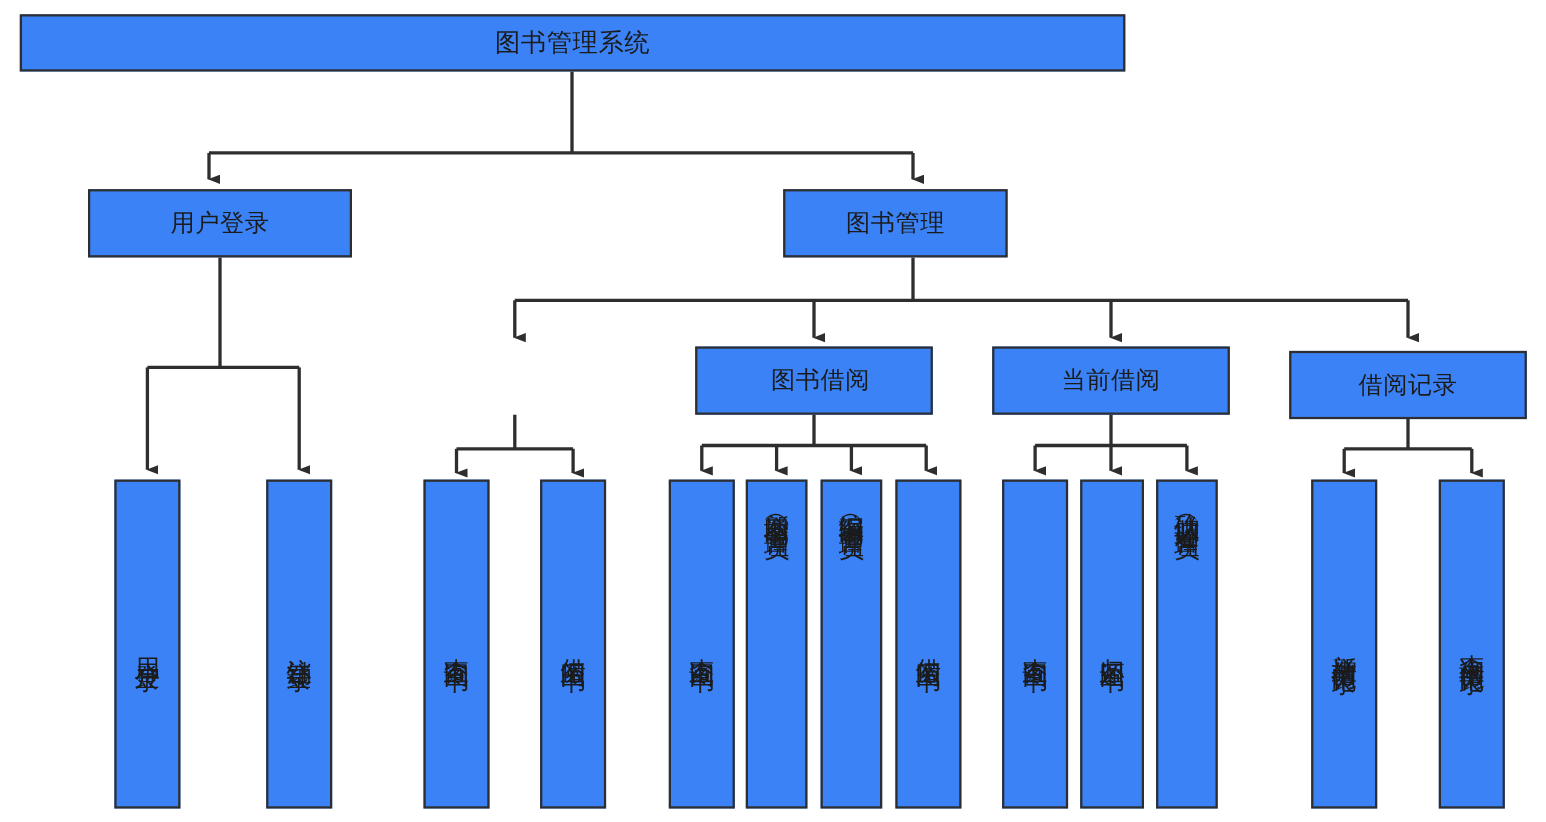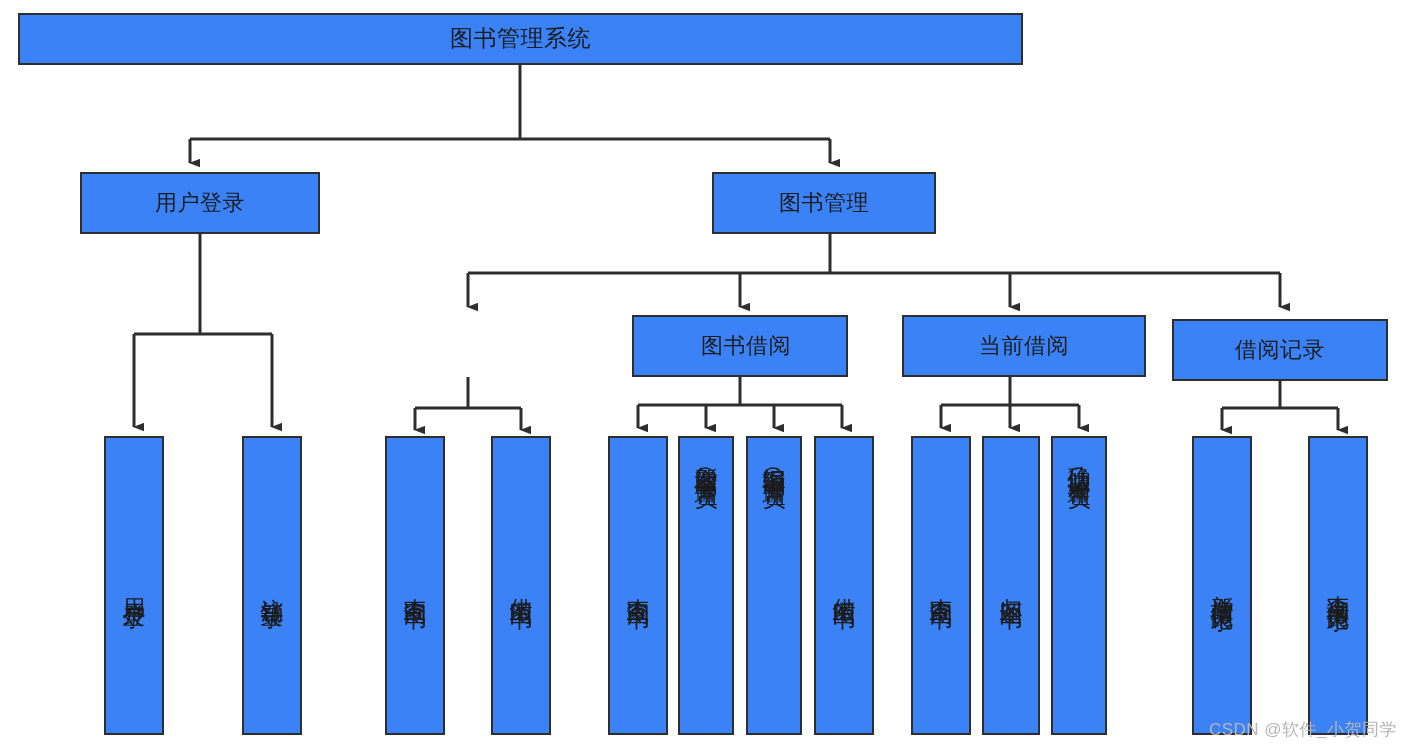--- a/index.html
+++ b/index.html
@@ -141,30 +141,30 @@
   </svg>
 
   <div class="node root" style="left:18px; top:13px; width:1005px; height:52px;">
     <span class="label-h">图书管理系统</span>
   </div>
 
   <div class="node" style="left:80px; top:172px; width:240px; height:62px;">
     <span class="label-h">用户登录</span>
   </div>
 
-  <div class="node" style="left:712px; top:172px; width:224px; height:62px;">
+  <div class="node" style="left:712px; top:172px; width:204px; height:62px;">
     <span class="label-h">图书管理</span>
   </div>
 
 
   <div class="node" style="left:632px; top:315px; width:216px; height:62px;padding-left:12px;">
     <span class="label-h">图书借阅</span>
   </div>
 
-  <div class="node" style="left:902px; top:315px; width:244px; height:62px;">
+  <div class="node" style="left:902px; top:315px; width:216px; height:62px;">
     <span class="label-h">当前借阅</span>
   </div>
 
   <div class="node" style="left:1172px; top:319px; width:216px; height:62px;font-family:Liberation Serif, serif;">
     <span class="label-h">借阅记录</span>
   </div>
 
   <div class="node vert centered" style="left:104px; top:436px; width:60px; height:299px;">
     <span class="label-v">用户登录</span>
   </div>
@@ -210,15 +210,14 @@
   </div>
 
   <div class="node vert centered" style="left:1192px; top:436px; width:60px; height:299px;">
     <span class="label-v">新增借阅记录</span>
   </div>
 
   <div class="node vert centered" style="left:1308px; top:436px; width:60px; height:299px;">
     <span class="label-v">查询借阅记录</span>
   </div>
 
-  <div id="watermark">CSDN @软件_小贺同学</div>
 
 </div>
 
 </body></html>

